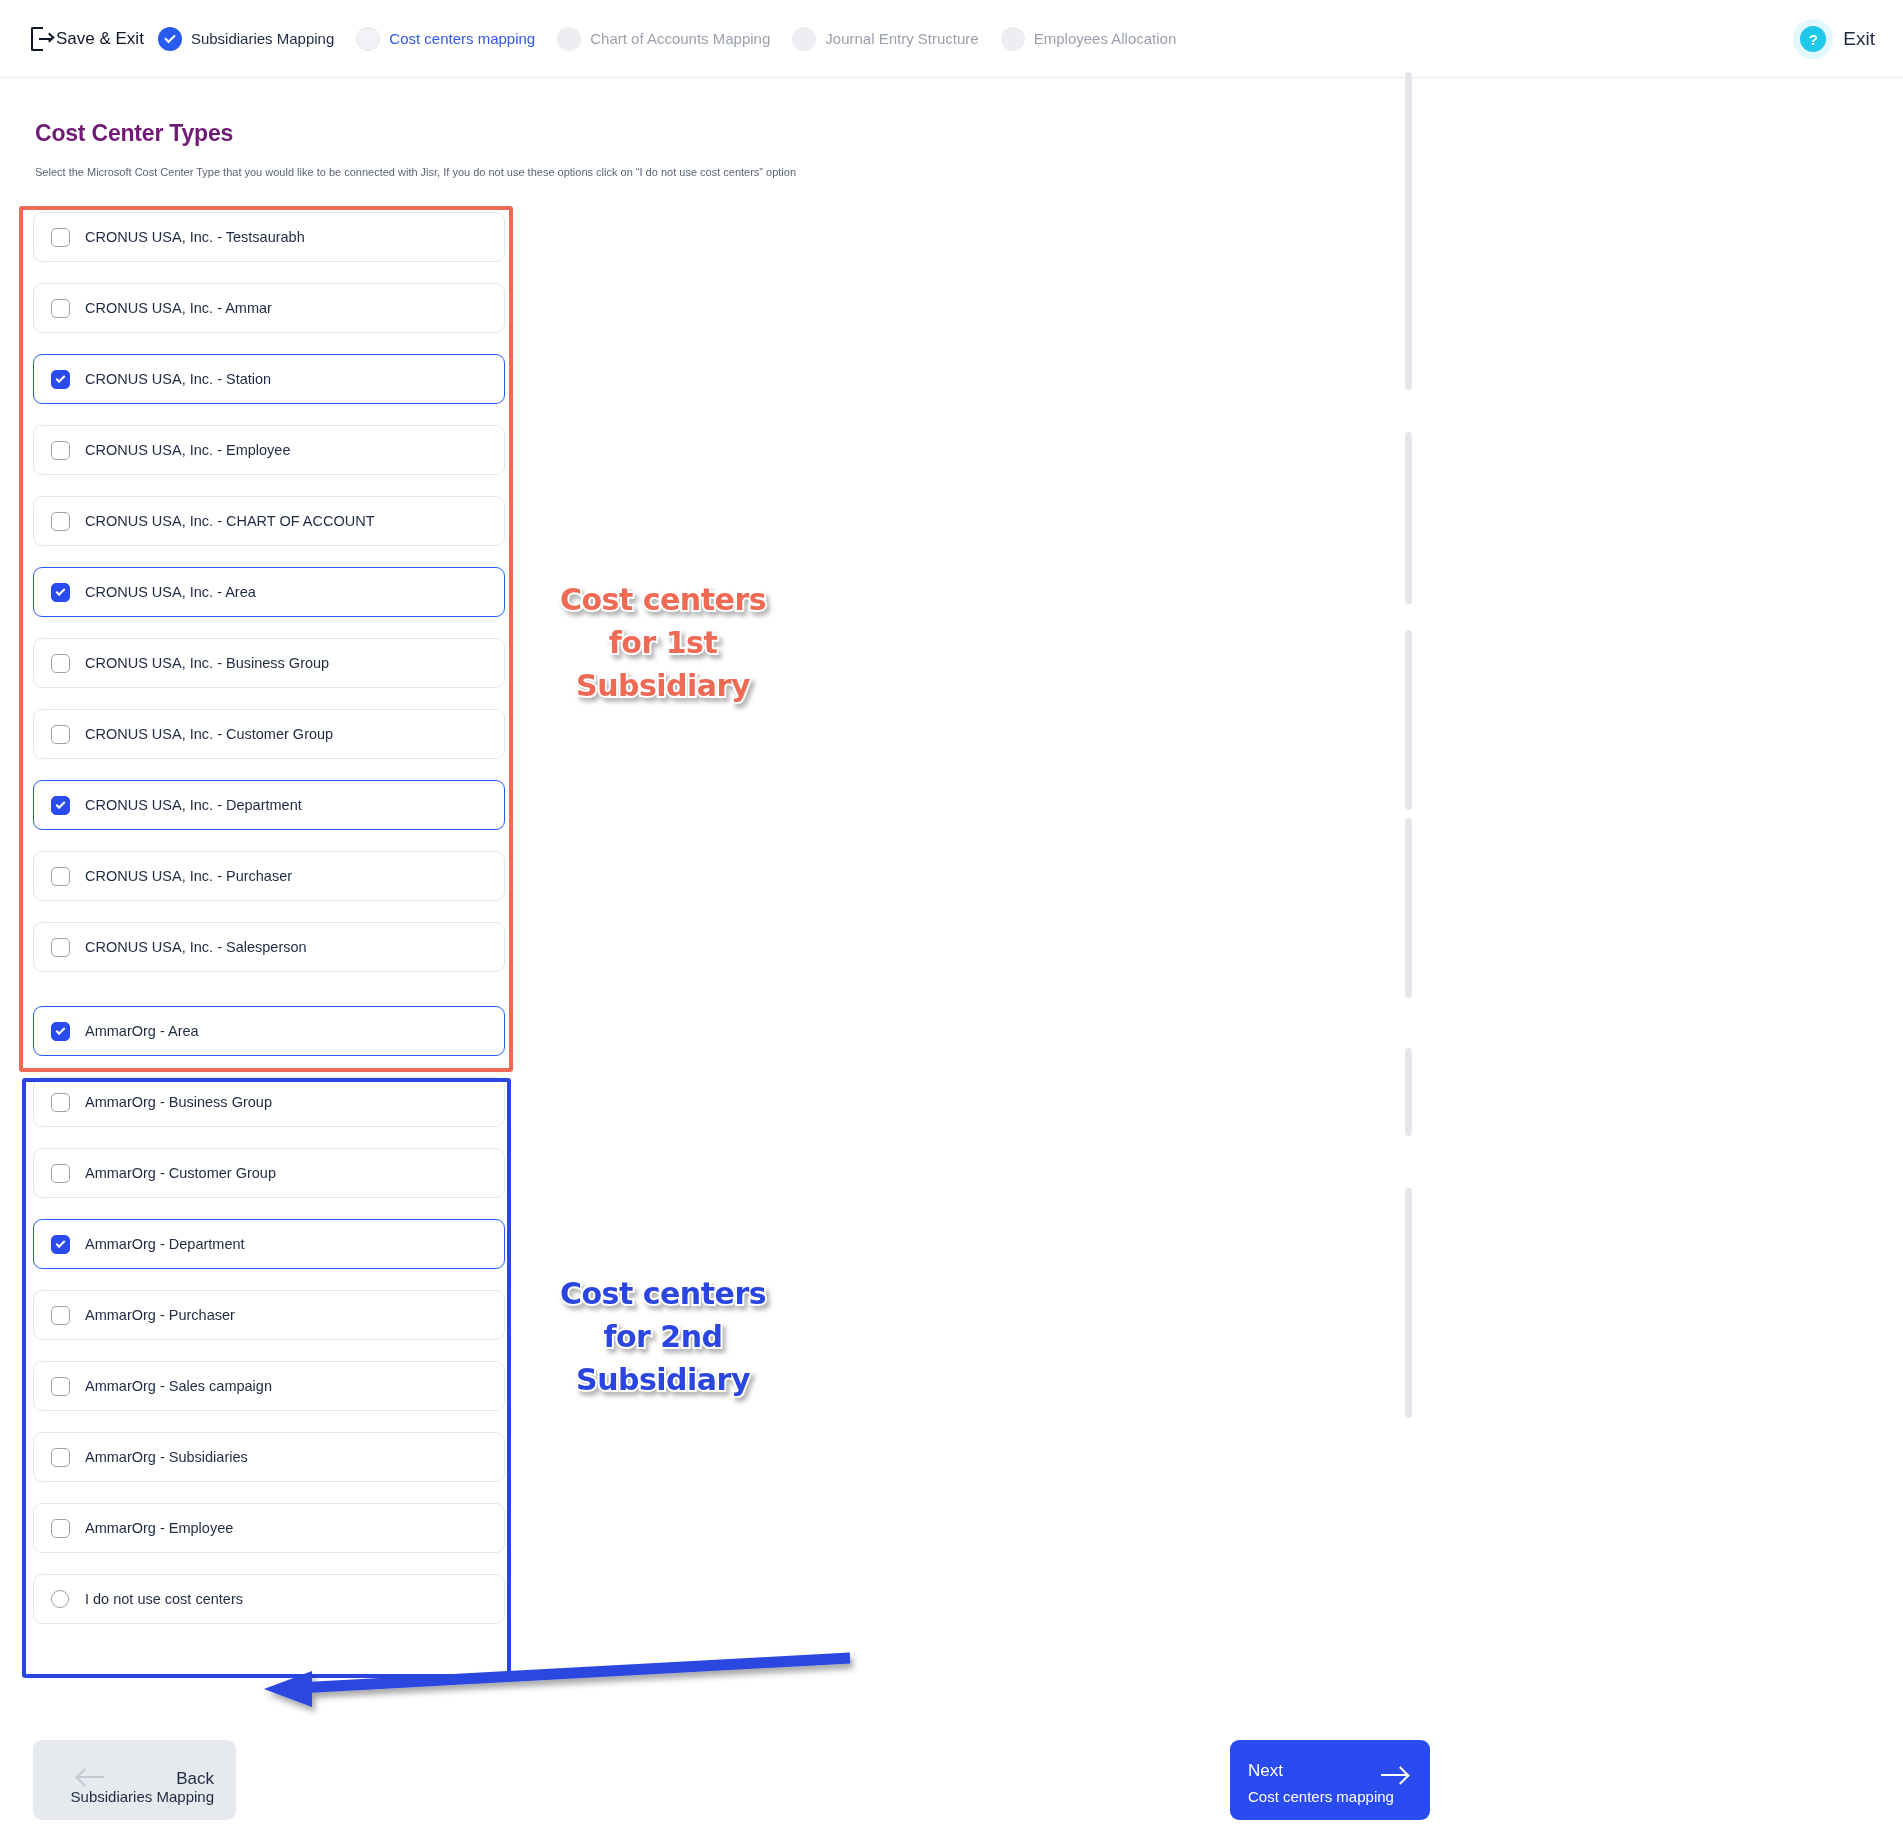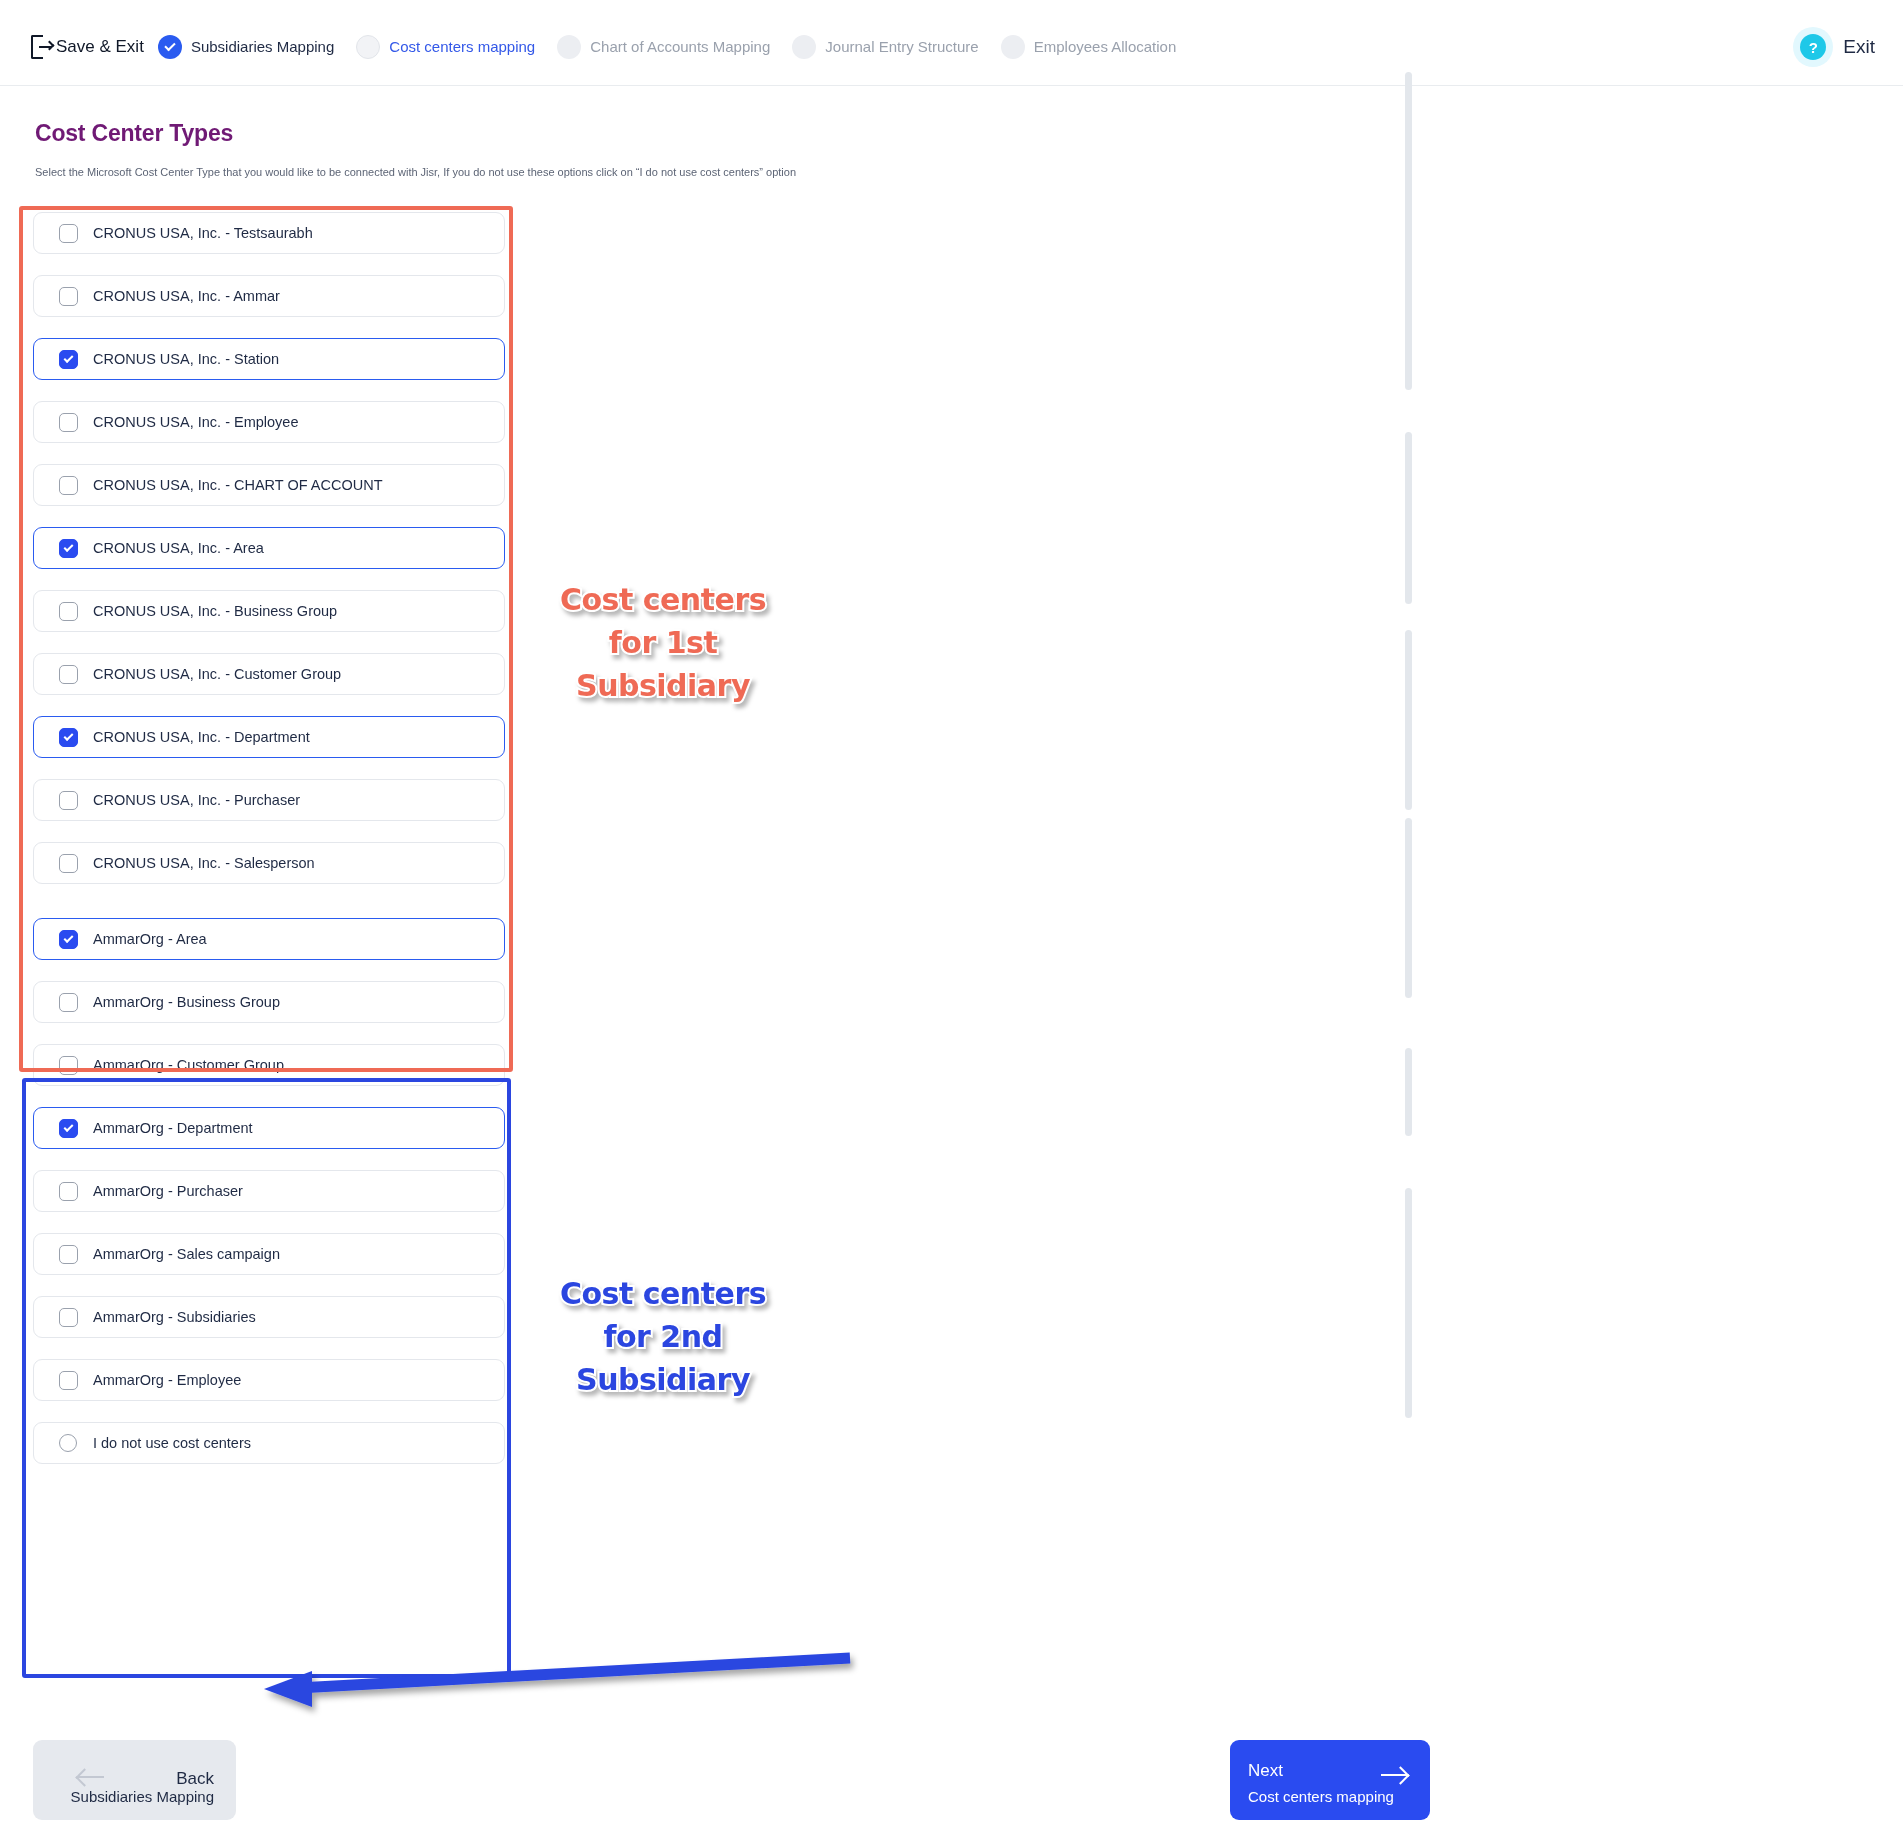--- a/index.html
+++ b/index.html
@@ -10,21 +10,21 @@
     background: #ffffff;
     font-family: "Liberation Sans", sans-serif;
     color: #1f2a44;
     overflow: hidden;
     position: relative;
   }
 
   
   .topbar {
     position: absolute;
-    left: 0; top: 8px;
+    left: 0; top: 0;
     width: 1903px; height: 78px;
     background: #ffffff;
     border-bottom: 1px solid #e9ecef;
     display: flex;
     align-items: center;
   }
   .save-exit {
     display: flex; align-items: center;
     margin-left: 30px;
     gap: 4px;
@@ -95,25 +95,25 @@
     letter-spacing: -0.2px;
   }
   .page-sub {
     position: absolute; left: 35px; top: 166px;
     font-size: 11px; color: #5c6475;
   }
 
   
   .list-col { position: absolute; left: 33px; top: 212px; width: 472px; }
   .opt-row {
-    height: 42px; margin-bottom: 21px;
+    height: 50px; margin-bottom: 21px;
     border: 1px solid #e4e7ec; border-radius: 9px;
     background: #ffffff;
     display: flex; align-items: center;
-    padding-left: 25px;
+    padding-left: 17px;
     cursor: pointer;
   }
   .opt-row.selected { border: 1.5px solid #2a5bf0; }
   .cbx {
     width: 19px; height: 19px; border-radius: 5px;
     border: 1.6px solid #9aa1ad; background: #fff;
     flex: 0 0 auto; margin-right: 15px;
     display: flex; align-items: center; justify-content: center;
   }
   .cbx.checked { background: #2a4bf0; border-color: #2a4bf0; }

